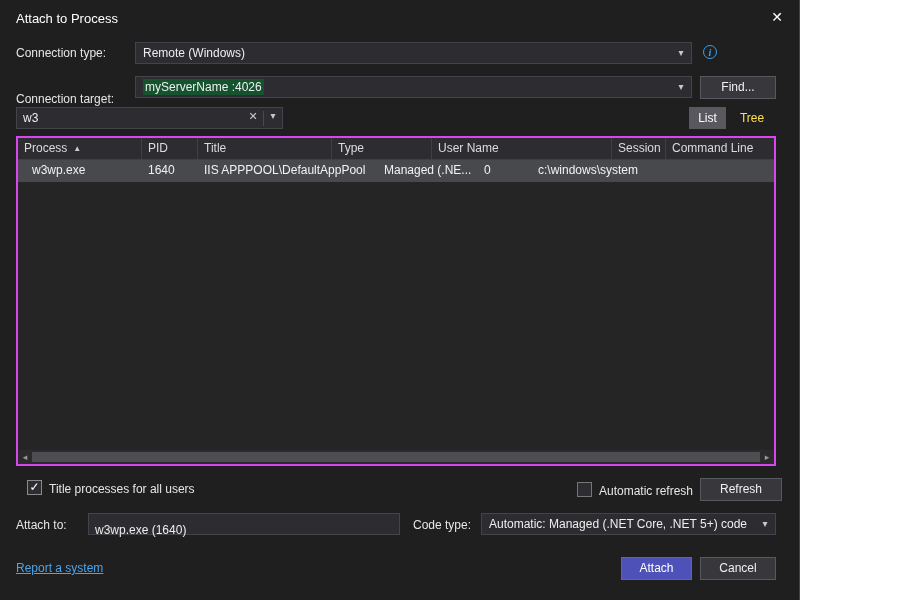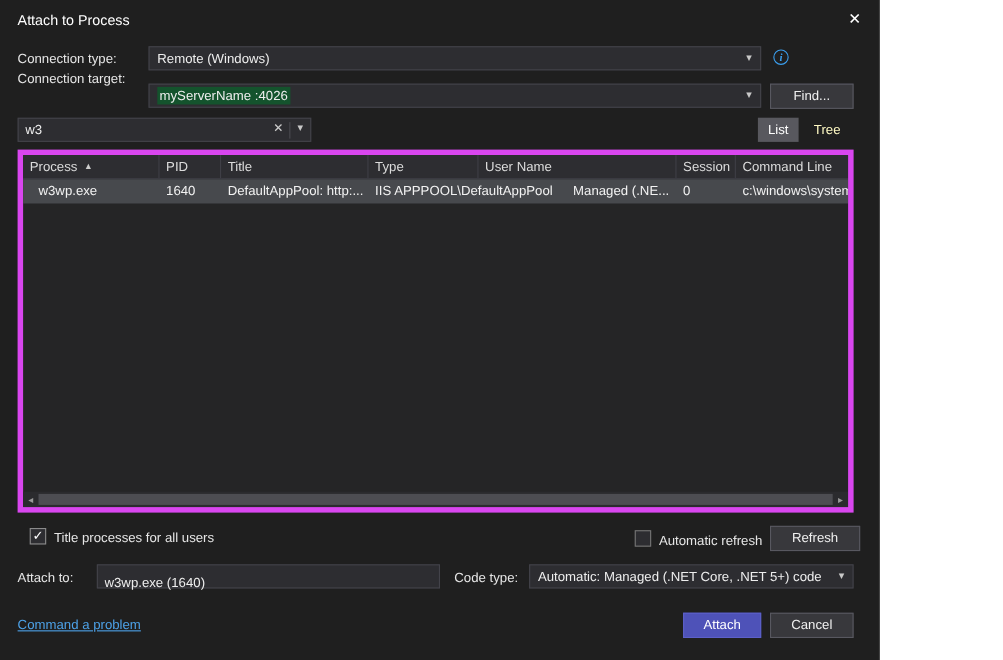--- a/index.html
+++ b/index.html
@@ -34,23 +34,23 @@
   .searchbox input {
     position: absolute; left: 2px; top: 1px; width: 220px; height: 18px;
     background: transparent; border: none; outline: none; color: #eeeeee;
     font-family: "Liberation Sans", sans-serif; font-size: 12px; padding-left: 4px;
   }
   .searchbox .clear { position: absolute; right: 22px; top: 2px; color: #cccccc; font-size: 11px; width: 14px; text-align: center; }
   .searchbox .sep { position: absolute; right: 18px; top: 3px; width: 1px; height: 15px; background: #4a4a50; }
   .searchbox .caret { position: absolute; right: 2px; top: 2px; color: #c8c8c8; font-size: 10px; width: 14px; text-align: center; }
 
   .toggle-on { background: #58585e; color: #ffffff; text-align: center; line-height: 22px; height: 22px; }
-  .toggle-off { background: transparent; color: #fef9c3; text-align: center; line-height: 22px; height: 22px; }
+  .toggle-off { background: transparent; color: #fde047; text-align: center; line-height: 22px; height: 22px; }
 
-  .table { background: #252526; border: 5px solid #d946ef; overflow: hidden; }
+  .table { background: #252526; border: 2px solid #d946ef; overflow: hidden; }
   .thead { display: flex; height: 22px; background: #2d2d31; border-bottom: 1px solid #3f3f46; }
   .th {
     padding: 3px 6px; border-right: 1px solid #3f3f46; color: #dcdcdc;
     white-space: nowrap; overflow: hidden; font-size: 12px;
   }
   .trow { display: flex; height: 22px; background: #47494d; color: #f2f2f2; }
   .td { padding: 3px 6px; white-space: nowrap; overflow: hidden; font-size: 12px; }
   .c0 { width: 124px; } .c1 { width: 56px; } .c2 { width: 134px; } .c3 { width: 100px; }
   .c4 { width: 180px; } .c5 { width: 54px; } .c6 { flex: 1; }
   .sort-icon { font-size: 8px; color: #cccccc; margin-left: 6px; vertical-align: 1px; }
@@ -84,21 +84,21 @@
   <div class="abs title" style="left:16px; top:11px;">Attach to Process</div>
   <div class="abs close-btn" style="left:768px; top:8px;">✕</div>
 
   <div class="abs label" style="left:16px; top:46px;">Connection type:</div>
   <div class="abs combo" style="left:135px; top:42px; width:557px;">
     <span>Remote (Windows)</span>
     <span class="caret">▾</span>
   </div>
   <span class="abs info-icon" style="left:703px; top:45px;">i</span>
 
-  <div class="abs label" style="left:16px; top:64px;">Connection target:</div>
+  <div class="abs label" style="left:16px; top:92px;">Connection target:</div>
   <div class="abs combo" style="left:135px; top:76px; width:557px;">
     <span class="inner-hl">myServerName :4026</span>
     <span class="caret">▾</span>
   </div>
   <div class="abs btn" style="left:700px; top:76px; width:76px;">Find...</div>
 
   <div class="abs searchbox" style="left:16px; top:107px; width:267px;">
     <input value="w3" style="">
     <span class="clear">✕</span>
     <span class="sep"></span>
@@ -115,21 +115,20 @@
       <div class="th c1">PID</div>
       <div class="th c2">Title</div>
       <div class="th c3">Type</div>
       <div class="th c4">User Name</div>
       <div class="th c5">Session</div>
       <div class="th c6" style="border-right:none;">Command Line</div>
     </div>
     <div class="trow">
       <div class="td c0" style="padding-left:14px;">w3wp.exe</div>
       <div class="td c1">1640</div>
-      <div class="td c2">DefaultAppPool: http:...</div>
       <div class="td c4">IIS APPPOOL\DefaultAppPool</div>
       <div class="td c3">Managed (.NE...</div>
       <div class="td c5">0</div>
       <div class="td c6">c:\windows\system</div>
     </div>
     <div class="hscroll">
       <span class="arrow" style="left:0;">◂</span>
       <div class="thumb"></div>
       <span class="arrow" style="right:0;">▸</span>
     </div>
@@ -144,17 +143,17 @@
   <div class="abs label" style="left:16px; top:518px;">Attach to:</div>
   <div class="abs textbox" style="left:88px; top:513px; width:312px;">
     <input value="w3wp.exe (1640)" style="">
   </div>
   <div class="abs label" style="left:413px; top:518px;">Code type:</div>
   <div class="abs combo" style="left:481px; top:513px; width:295px;">
     <span>Automatic: Managed (.NET Core, .NET 5+) code</span>
     <span class="caret">▾</span>
   </div>
 
-  <a class="abs link" style="left:16px; top:561px;">Command a problem</a>
+  <a class="abs link" style="left:16px; top:561px;">Report a system</a>
   <div class="abs btn btn-primary" style="left:621px; top:557px; width:71px;">Attach</div>
   <div class="abs btn" style="left:700px; top:557px; width:76px;">Cancel</div>
 
 </div>
 
 </body></html>

